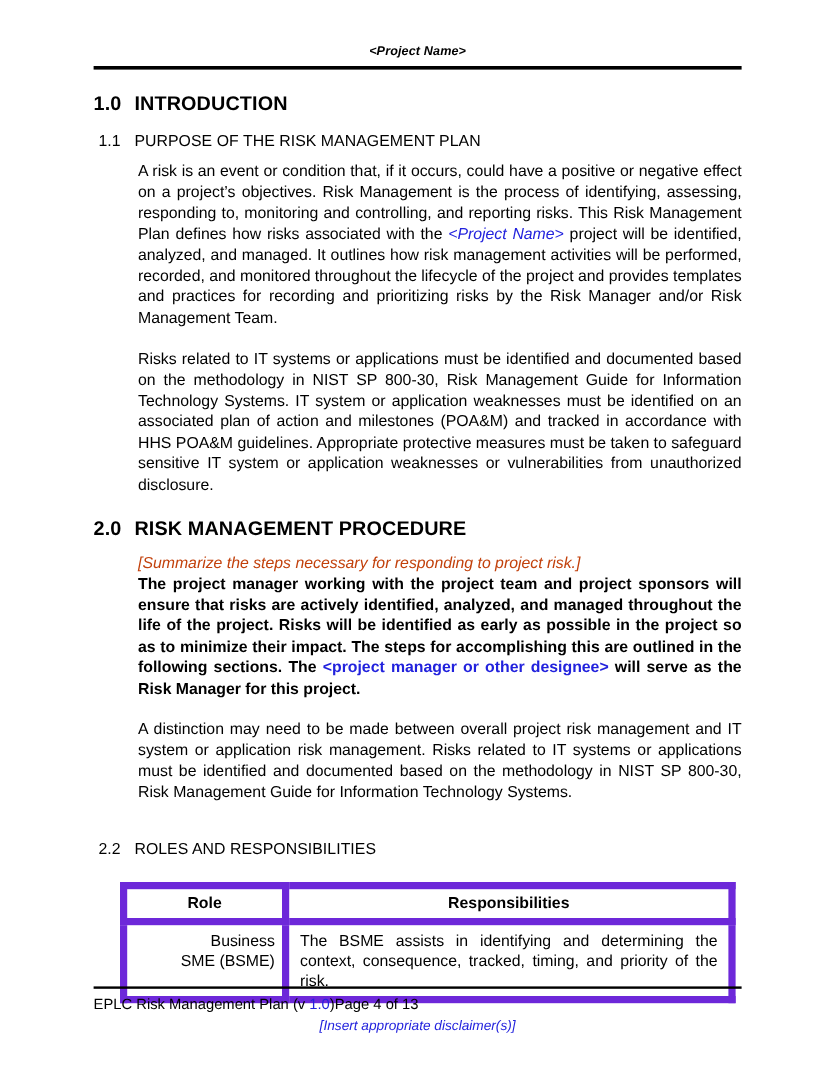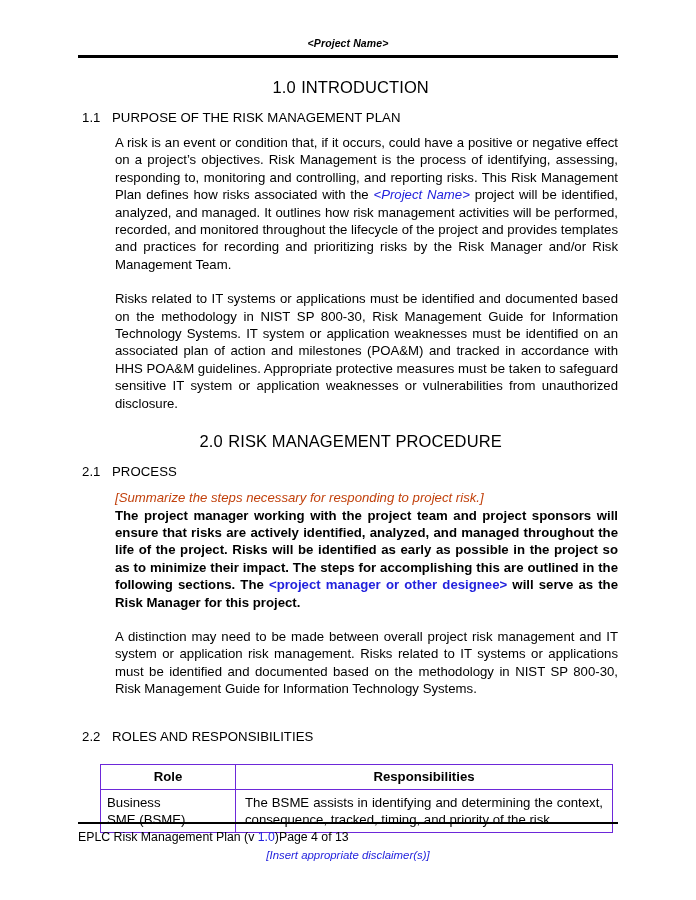--- a/index.html
+++ b/index.html
@@ -50,26 +50,25 @@
   
   .content {
     position: absolute;
     left: 78px;
     top: 76px;
     width: 540px;
   }
 
   h1.sec1 {
     font-size: 16.5px;
-    font-weight: normal;
+    font-weight: bold;
     margin: 0 0 0 0;
     padding: 0;
     line-height: 22px;
     letter-spacing: 0.1px;
-    text-align: center;
   }
   h1.sec1 .num { display: inline-block; min-width: 34px; }
 
   h2.sec2 {
     font-size: 13.2px;
     font-weight: normal;
     margin: 11px 0 0 4px;
     padding: 0;
     line-height: 18px;
     letter-spacing: 0.05px;
@@ -106,34 +105,34 @@
     margin: 18px 0 0 22px;
     width: 513px;
   }
   table.roles {
     border-collapse: collapse;
     width: 513px;
     table-layout: fixed;
   }
   table.roles th,
   table.roles td {
-    border: 1px solid #6d28d9;
+    border: 6px solid #6d28d9;
     padding: 4px 6px;
     font-size: 13.2px;
     line-height: 17.2px;
     vertical-align: top;
   }
   table.roles th {
     text-align: center;
     font-weight: bold;
     padding: 3px 6px 4px 6px;
   }
   table.roles col.c-role { width: 135px; }
   table.roles td.role-cell {
-    text-align: left;
+    text-align: right;
     white-space: pre-line;
   }
   table.roles td.resp-cell {
     text-align: justify;
     text-justify: inter-word;
     padding-left: 9px;
     padding-right: 9px;
   }
 
   
@@ -181,21 +180,20 @@
     <h1 class="sec1"><span class="num">1.0</span><span>INTRODUCTION</span></h1>
 
     <h2 class="sec2"><span class="num">1.1</span><span>PURPOSE OF THE RISK MANAGEMENT PLAN</span></h2>
 
     <p class="body"><span>A risk is an event or condition that, if it occurs, could have a positive or negative effect on a project’s objectives. Risk Management is the process of identifying, assessing, responding to, monitoring and controlling, and reporting risks. This Risk Management Plan defines how risks associated with the </span><span class="blue-ital">&lt;Project Name&gt;</span><span> project will be identified, analyzed, and managed. It outlines how risk management activities will be performed, recorded, and monitored throughout the lifecycle of the project and provides templates and practices for recording and prioritizing risks by the Risk Manager and/or Risk Management Team.</span></p>
 
     <p class="body gap"><span>Risks related to IT systems or applications must be identified and documented based on the methodology in NIST SP 800-30, Risk Management Guide for Information Technology Systems. IT system or application weaknesses must be identified on an associated plan of action and milestones (POA&amp;M) and tracked in accordance with HHS POA&amp;M guidelines. Appropriate protective measures must be taken to safeguard sensitive IT system or application weaknesses or vulnerabilities from unauthorized disclosure.</span></p>
 
     <h1 class="sec1" style="margin-top:18px;"><span class="num">2.0</span><span>RISK MANAGEMENT PROCEDURE</span></h1>
 
-    <h2 class="sec2"><span class="num">2.1</span><span>PROCESS</span></h2>
 
     <p class="instruction">[Summarize the steps necessary for responding to project risk.]</p>
 
     <p class="body tight"><span>The project manager working with the project team and project sponsors will ensure that risks are actively identified, analyzed, and managed throughout the life of the project.  Risks will be identified as early as possible in the project so as to minimize their impact.  The steps for accomplishing this are outlined in the following sections.  The </span><span class="blue">&lt;project manager or other designee&gt;</span><span> will serve as the Risk Manager for this project.</span></p>
 
     <p class="body gap"><span>A distinction may need to be made between overall project risk management and IT system or application risk management. Risks related to IT systems or applications must be identified and documented based on the methodology in NIST SP 800-30, Risk Management Guide for Information Technology Systems.</span></p>
 
     <h2 class="sec2" style="margin-top:30px;"><span class="num">2.2</span><span>ROLES AND RESPONSIBILITIES</span></h2>
 
     <div class="roles-table-wrap">

